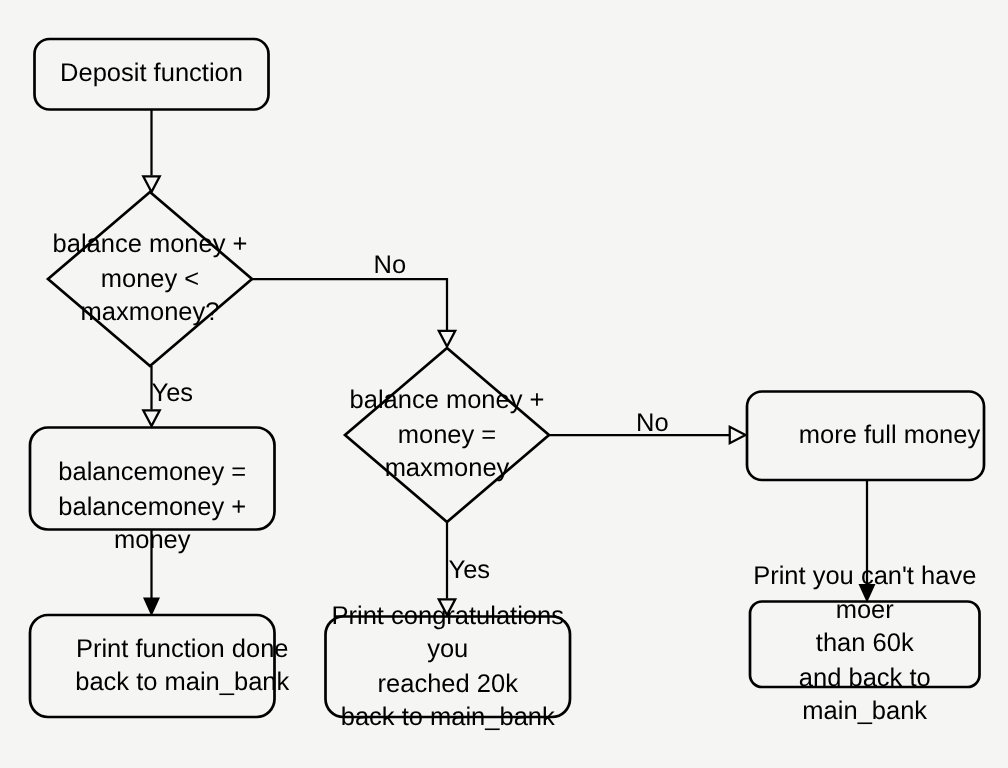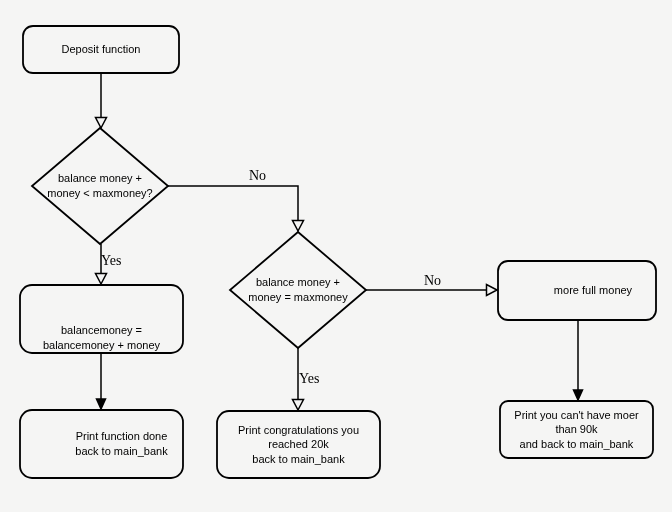--- a/index.html
+++ b/index.html
@@ -13,33 +13,32 @@
     position: relative;
     width: 672px; height: 512px;
     background: #f5f5f4;
     overflow: hidden;
   }
   .canvas svg { position: absolute; left: 0; top: 0; }
   .node-label {
     position: absolute;
     display: flex; align-items: center; justify-content: center;
     text-align: center;
-    font-size: 11px;
+    font-size: 17px;
     line-height: 1.32;
     white-space: pre-line;
     pointer-events: none;
     border-radius: 13px;
   }
   .edge-label {
     position: absolute;
-    font-size: 14px;
+    font-size: 17px;
     line-height: 1.1;
     white-space: nowrap;
     pointer-events: none;
-    font-family: Liberation Serif, serif;
   }
 </style>
 </head>
 <body>
 
 <div class="canvas">
 
   <svg width="672" height="512" viewBox="0 0 672 512">
     <g fill="none" stroke="#000000" stroke-width="1.8">
 
@@ -89,21 +88,21 @@
   <div class="node-label" style="left:20px; top:410px; width:163px; height:68px;margin-left:20px;">Print function done
 back to main_bank</div>
 
   <div class="node-label" style="left:217px; top:411px; width:163px; height:67px;">Print congratulations you
 reached 20k
 back to main_bank</div>
 
   <div class="node-label" style="left:498px; top:261px; width:158px; height:59px;margin-left:16px;">more full money</div>
 
   <div class="node-label" style="left:500px; top:401px; width:153px; height:57px;">Print you can't have moer
-than 90k
+than 60k
 and back to main_bank</div>
 
   <div class="edge-label" style="left:101px; top:253px;">Yes</div>
 
   <div class="edge-label" style="left:249px; top:168px;">No</div>
 
   <div class="edge-label" style="left:299px; top:371px;">Yes</div>
 
   <div class="edge-label" style="left:424px; top:273px;">No</div>
 

